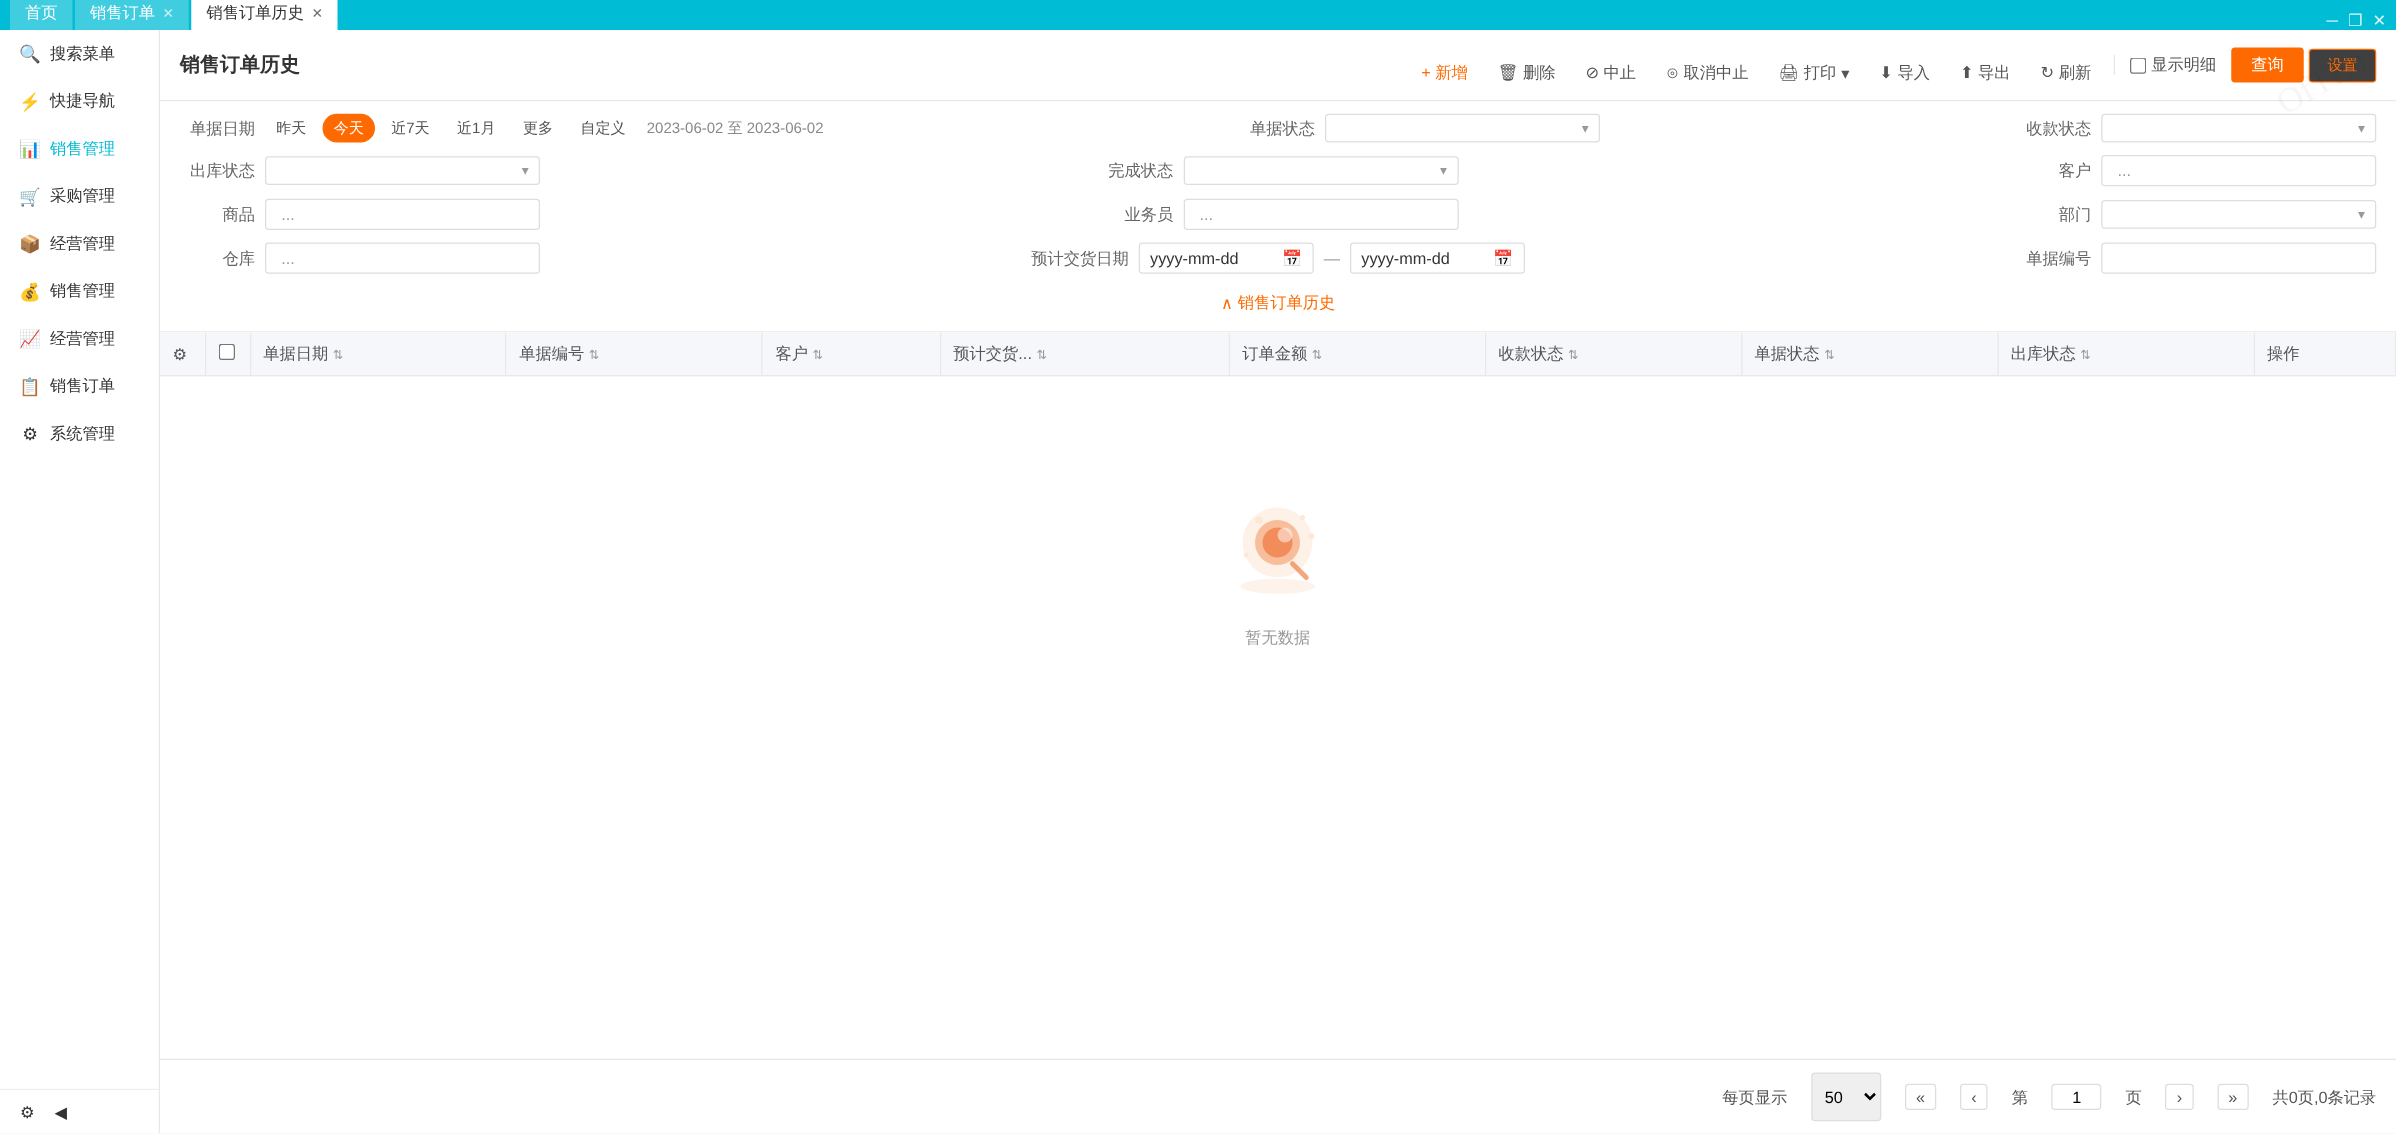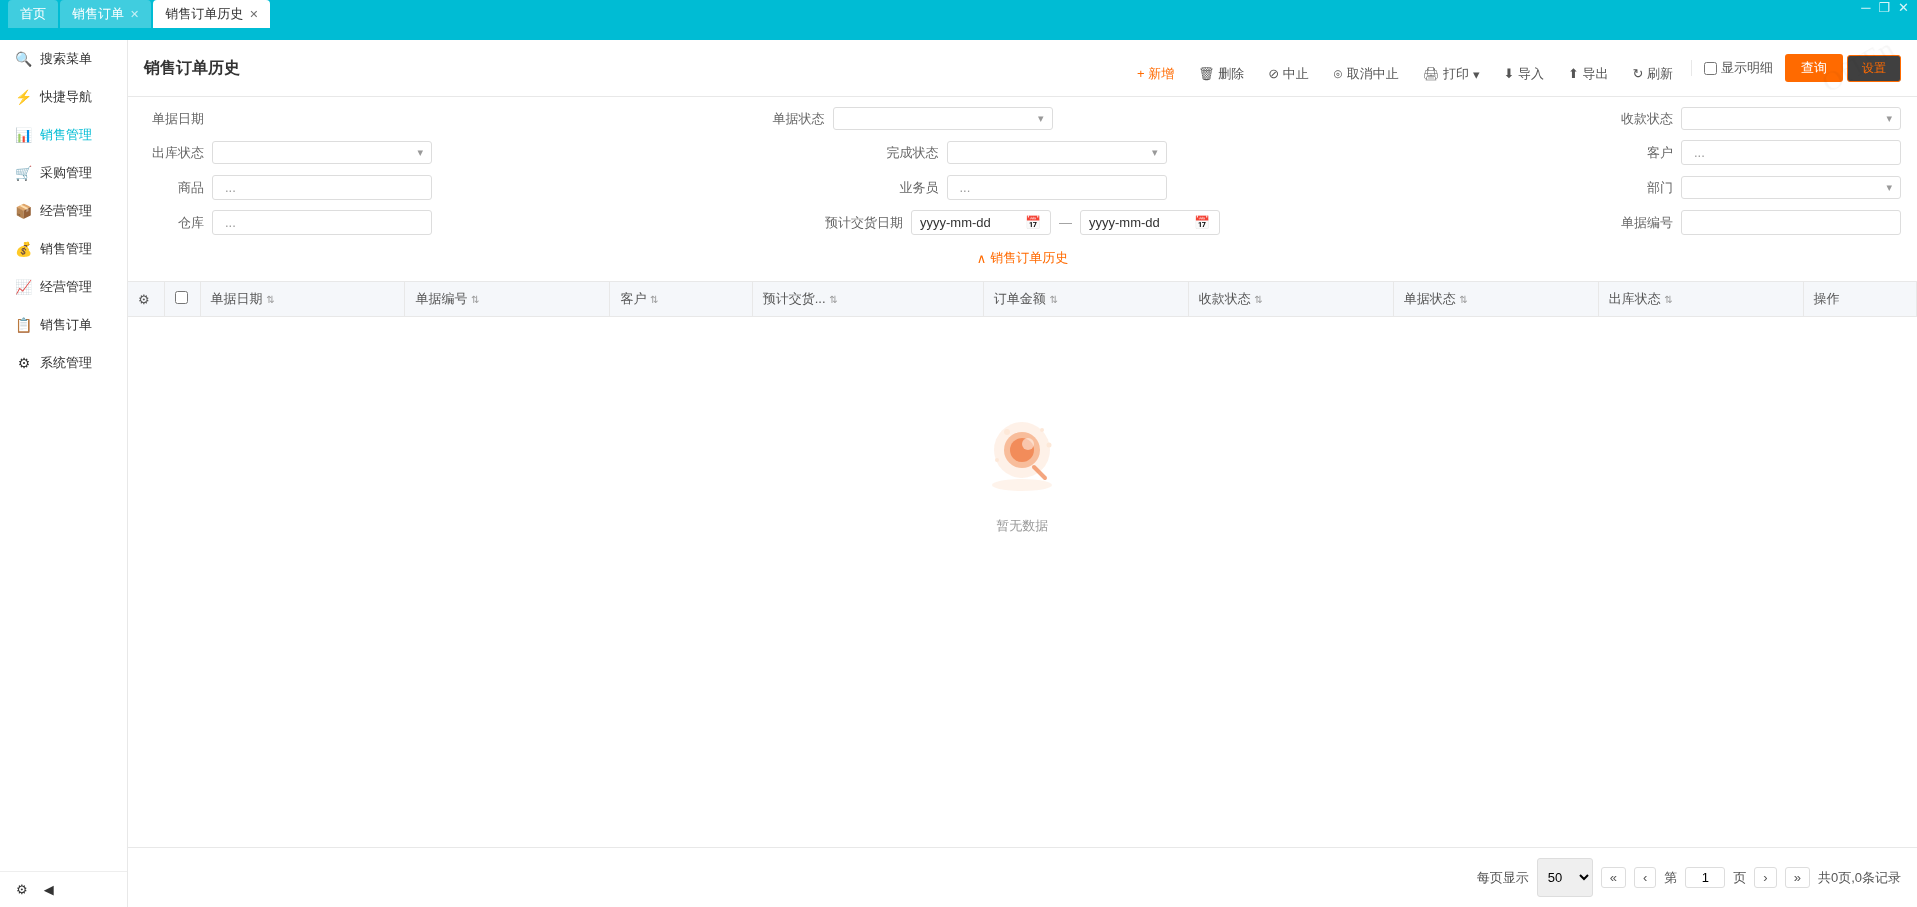--- a/index.html
+++ b/index.html
@@ -1,19 +1,19 @@
 <!DOCTYPE html>
 <html><head>
   <meta charset="utf-8">
   <style>
     * { box-sizing: border-box; margin: 0; padding: 0; }
     body { font-family: 'Microsoft YaHei', Arial, sans-serif; font-size: 13px; background: #f0f2f5; color: #333; display: flex; flex-direction: column; height: 100vh; overflow: hidden; }
 
     
-    .top-bar { background: #00bcd4; display: flex; align-items: flex-start; height: 40px; padding: 0 8px; flex-shrink: 0; }
+    .top-bar { background: #00bcd4; display: flex; align-items: flex-end; height: 24px; padding: 0 8px; flex-shrink: 0; }
     .top-bar-tabs { display: flex; align-items: center; flex: 1; gap: 2px; }
     .tab { display: flex; align-items: center; padding: 0 12px; height: 28px; border-radius: 4px 4px 0 0; font-size: 13px; cursor: pointer; gap: 6px; }
     .tab.active { background: #fff; color: #333; }
     .tab.inactive { background: rgba(255,255,255,0.25); color: #fff; }
     .tab-close { font-size: 11px; color: inherit; cursor: pointer; opacity: 0.7; }
     .top-bar-right { display: flex; align-items: center; gap: 8px; color: #fff; font-size: 13px; }
     .top-bar-right span { cursor: pointer; opacity: 0.85; }
 
     
     .main-layout { display: flex; flex: 1; overflow: hidden; }
@@ -65,21 +65,21 @@
     .sort-icon { font-size: 10px; color: #999; }
     .th-settings { width: 36px; text-align: center; }
     .th-checkbox { width: 36px; text-align: center; }
 
     
     .empty-state { display: flex; flex-direction: column; align-items: center; justify-content: center; padding: 80px 0; }
     .empty-icon { width: 100px; height: 100px; display: flex; align-items: center; justify-content: center; }
     .empty-text { color: #999; font-size: 13px; margin-top: 12px; }
 
     
-    .pagination { display: flex; align-items: center; justify-content: flex-end; padding: 10px 16px; border-top: 1px solid #e8e8e8; background: #fff; gap: 8px; flex-shrink: 0; font-size: 13px; color: #555; }
+    .pagination { display: flex; align-items: center; justify-content: flex-end; padding: 10px 16px; border-top: 1px solid #e8e8e8; background: #fff; gap: 19px; flex-shrink: 0; font-size: 13px; color: #555; }
     .page-size-select { border: 1px solid #ddd; border-radius: 3px; padding: 10px 6px; font-size: 13px; }
     .page-nav-btn { border: 1px solid #ddd; border-radius: 3px; padding: 2px 8px; cursor: pointer; background: #fff; font-size: 13px; color: #555; }
     .page-nav-btn:disabled { opacity: 0.4; cursor: default; }
     .page-input { border: 1px solid #ddd; border-radius: 3px; padding: 2px 6px; width: 40px; text-align: center; font-size: 13px; }
 
     
     .watermark { position: fixed; top: 50px; right: 20px; font-family: serif; font-size: 28px; color: rgba(0,0,0,0.04); transform: rotate(-30deg); pointer-events: none; z-index: 9999; }
   </style>
 </head>
 <body>
@@ -191,20 +191,29 @@
           <button class="query-btn">查询</button>
           <button class="settings-btn">设置</button>
         </div>
       </div>
     </div>
 
     <div class="filter-area">
 
       <div class="filter-row">
         <span class="filter-label">单据日期</span>
+        <div class="filter-date-group">
+          <span class="date-btn">昨天</span>
+          <span class="date-btn active">今天</span>
+          <span class="date-btn">近7天</span>
+          <span class="date-btn">近1月</span>
+          <span class="date-btn">更多</span>
+          <span class="date-btn">自定义</span>
+          <span class="date-range">2023-06-02 至 2023-06-02</span>
+        </div>
         <div style="flex:1"></div>
         <span class="filter-label">单据状态</span>
         <div class="filter-select" style="min-width:220px;">
           <span></span>
           <span class="arrow">▾</span>
         </div>
         <div style="flex:1"></div>
         <span class="filter-label">收款状态</span>
         <div class="filter-select" style="min-width:220px;">
           <span></span>

